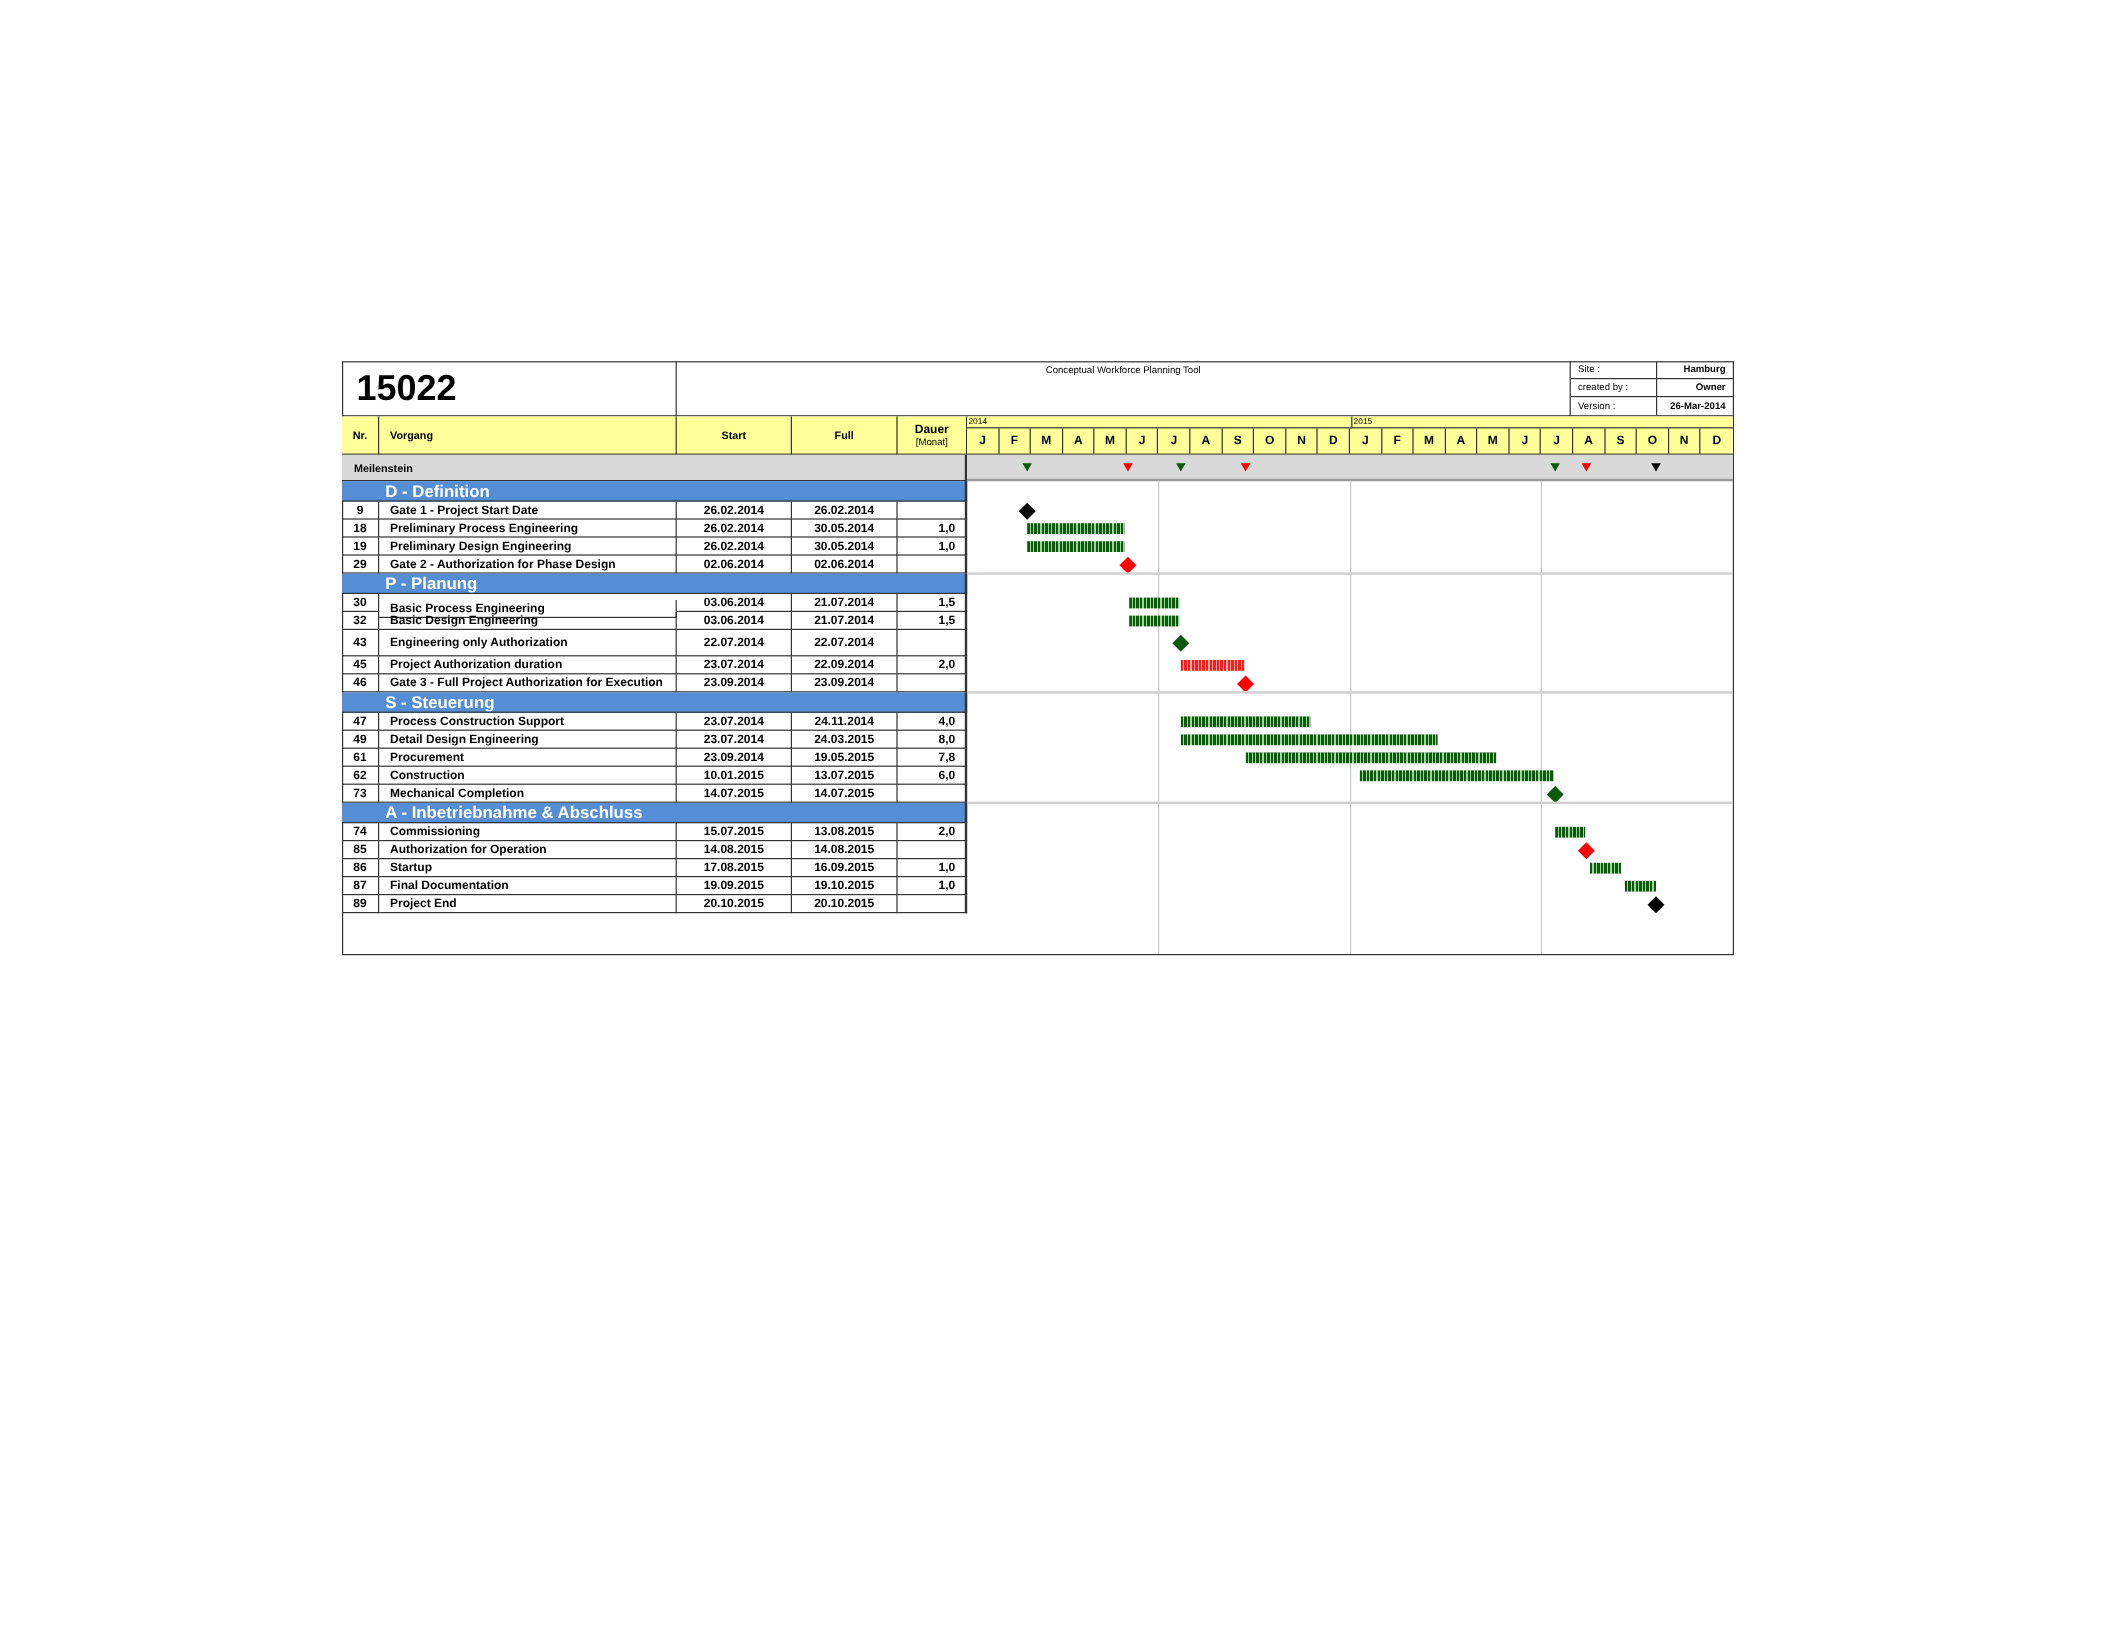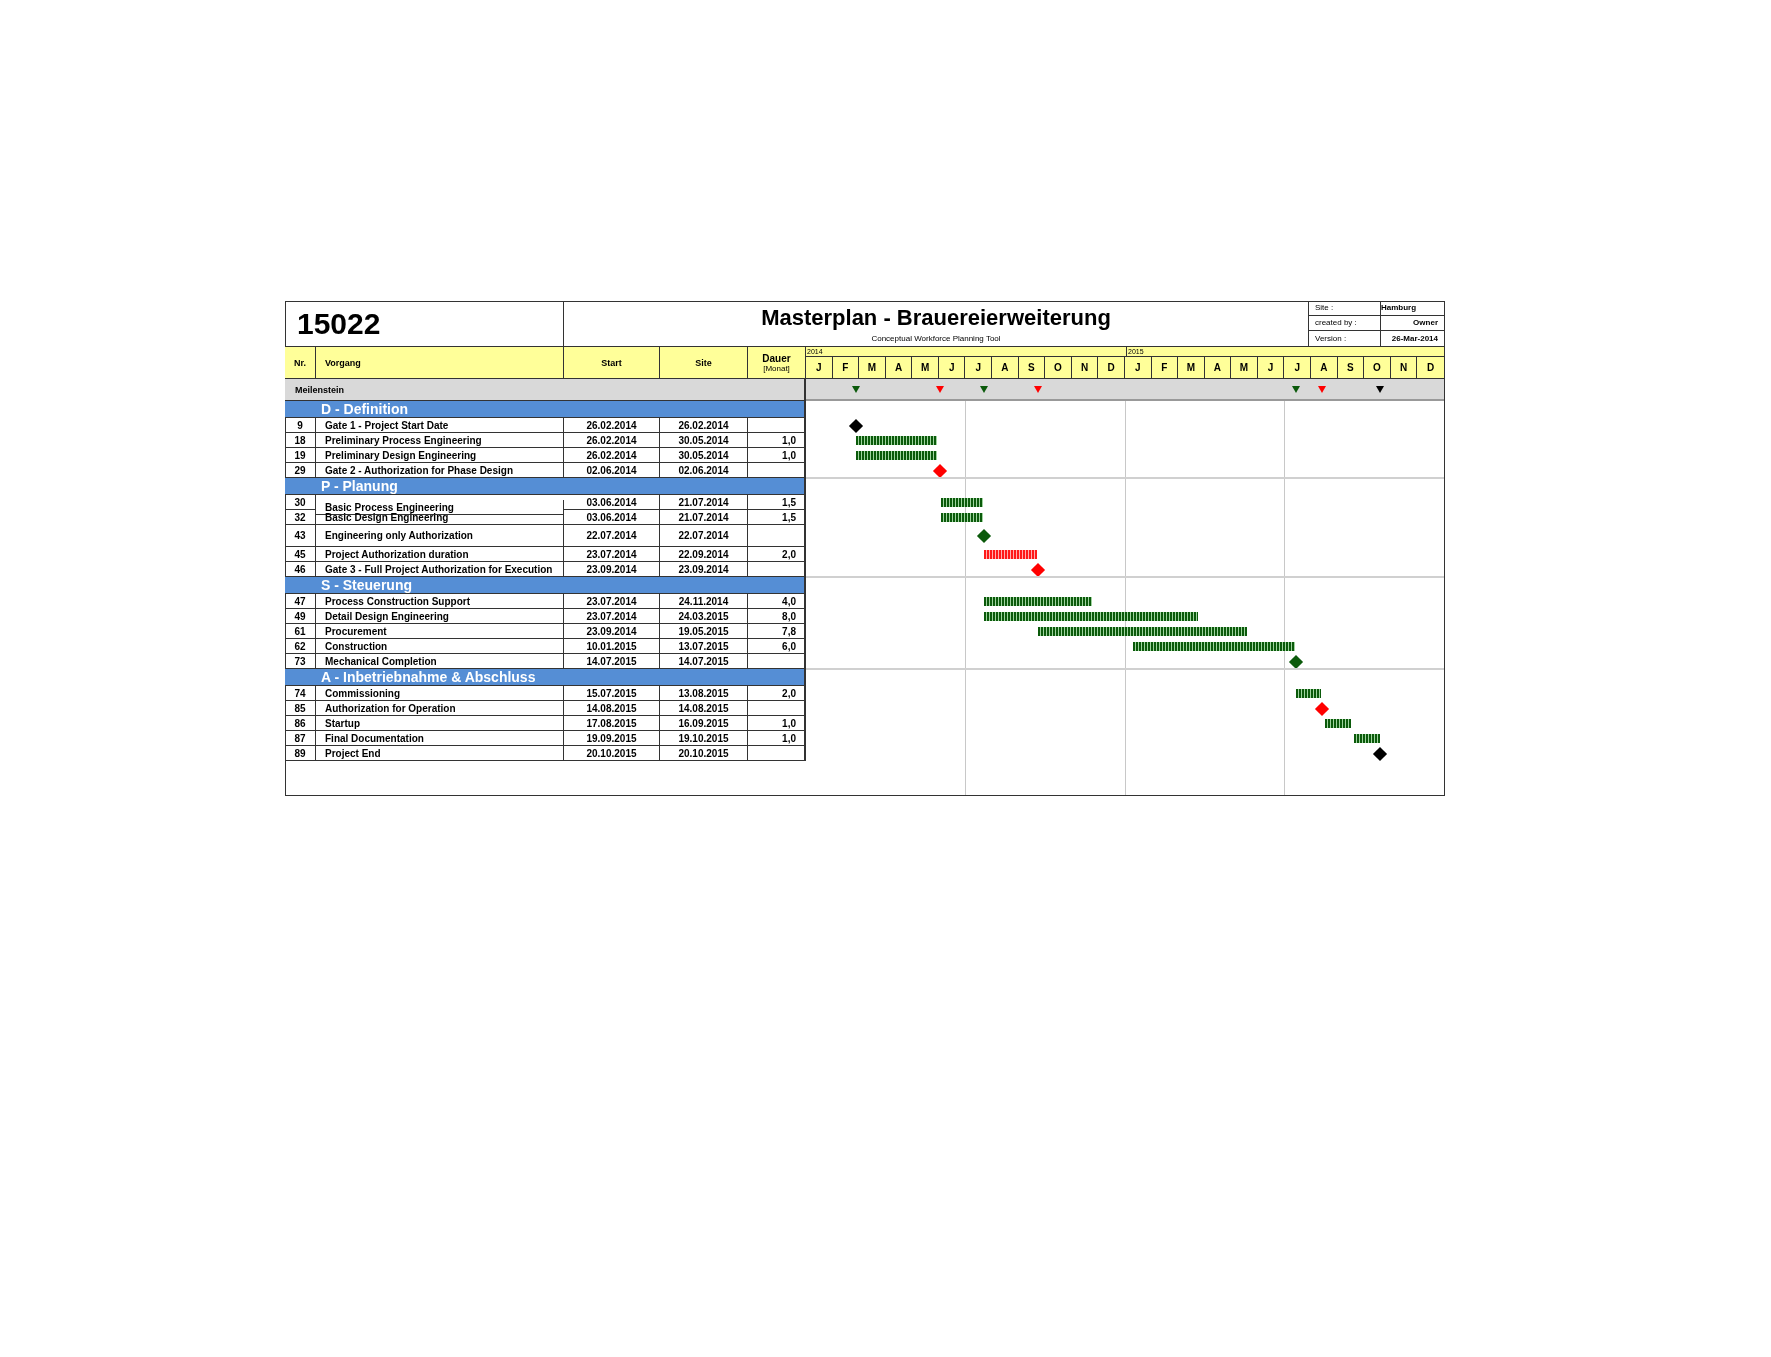--- a/index.html
+++ b/index.html
@@ -19,43 +19,42 @@
   .grid-v{position:absolute;width:1px;background:#c8c8c8;}
   .grid-h{position:absolute;height:2px;background:#d0d0d0;}
 </style>
 </head>
 <body>
 
 <div class="abs frame"></div>
 
 <div class="abs cell" style="left:285px;top:301px;width:279px;height:46px;border-right:1px solid #333;border-bottom:1px solid #333;padding-left:12px;font-size:30px;font-weight:bold;">15022</div>
 <div class="abs" style="left:564px;top:301px;width:745px;height:46px;border-right:1px solid #333;border-bottom:1px solid #333;">
-  <div style="text-align:center;font-size:22px;font-weight:bold;margin-top:4px;">Masterplan - Brauereierweiterung</div>
   <div style="text-align:center;font-size:8px;margin-top:3px;">Conceptual Workforce Planning Tool</div>
 </div>
 <div class="abs" style="left:1309px;top:301px;width:135px;height:46px;">
   <div style="display:flex;height:15px;border-bottom:1px solid #333;box-sizing:border-box;">
     <div style="width:72px;border-right:1px solid #333;font-size:8px;padding-left:6px;line-height:14px;box-sizing:border-box;">Site :</div>
-    <div style="flex:1;text-align:left;font-size:8px;font-weight:bold;padding-right:6px;line-height:14px;">Hamburg</div>
+    <div style="flex:1;text-align:right;font-size:8px;font-weight:bold;padding-right:6px;line-height:14px;">Hamburg</div>
   </div>
   <div style="display:flex;height:15px;border-bottom:1px solid #333;box-sizing:border-box;">
     <div style="width:72px;border-right:1px solid #333;font-size:8px;padding-left:6px;line-height:14px;box-sizing:border-box;">created by :</div>
     <div style="flex:1;text-align:right;font-size:8px;font-weight:bold;padding-right:6px;line-height:14px;">Owner</div>
   </div>
   <div style="display:flex;height:16px;border-bottom:1px solid #333;box-sizing:border-box;">
     <div style="width:72px;border-right:1px solid #333;font-size:8px;padding-left:6px;line-height:15px;box-sizing:border-box;">Version :</div>
     <div style="flex:1;text-align:right;font-size:8px;font-weight:bold;padding-right:6px;line-height:15px;">26-Mar-2014</div>
   </div>
 </div>
 
 <div class="abs yellow" style="left:285px;top:347px;width:521px;height:32px;border-bottom:1px solid #333;"></div>
 <div class="abs cell txt" style="left:285px;top:347px;width:31px;height:32px;justify-content:center;border-right:1px solid #333;font-size:9px;">Nr.</div>
 <div class="abs cell txt" style="left:316px;top:347px;width:248px;height:32px;padding-left:9px;border-right:1px solid #333;font-size:9px;">Vorgang</div>
 <div class="abs cell txt" style="left:564px;top:347px;width:96px;height:32px;justify-content:center;border-right:1px solid #333;font-size:9px;">Start</div>
-<div class="abs cell txt" style="left:660px;top:347px;width:88px;height:32px;justify-content:center;border-right:1px solid #333;font-size:9px;">Site</div>
+<div class="abs cell txt" style="left:660px;top:347px;width:88px;height:32px;justify-content:center;border-right:1px solid #333;font-size:9px;">Full</div>
 <div class="abs" style="left:748px;top:347px;width:58px;height:32px;border-right:1px solid #333;text-align:center;">
   <div class="txt" style="margin-top:6px;font-size:10px;">Dauer</div>
   <div style="font-size:8px;">[Monat]</div>
 </div>
 
 <div class="abs yellow" style="left:806px;top:347px;width:638px;height:32px;border-bottom:1px solid #333;">
   <div style="position:absolute;left:0;top:0;width:638px;height:10px;border-bottom:1px solid #333;box-sizing:border-box;">
     <div style="position:absolute;left:1px;top:0;font-size:7px;line-height:9px;">2014</div>
     <div style="position:absolute;left:320px;top:0;font-size:7px;line-height:9px;padding-left:1px;border-left:1px solid #333;height:10px;">2015</div>
   </div>

